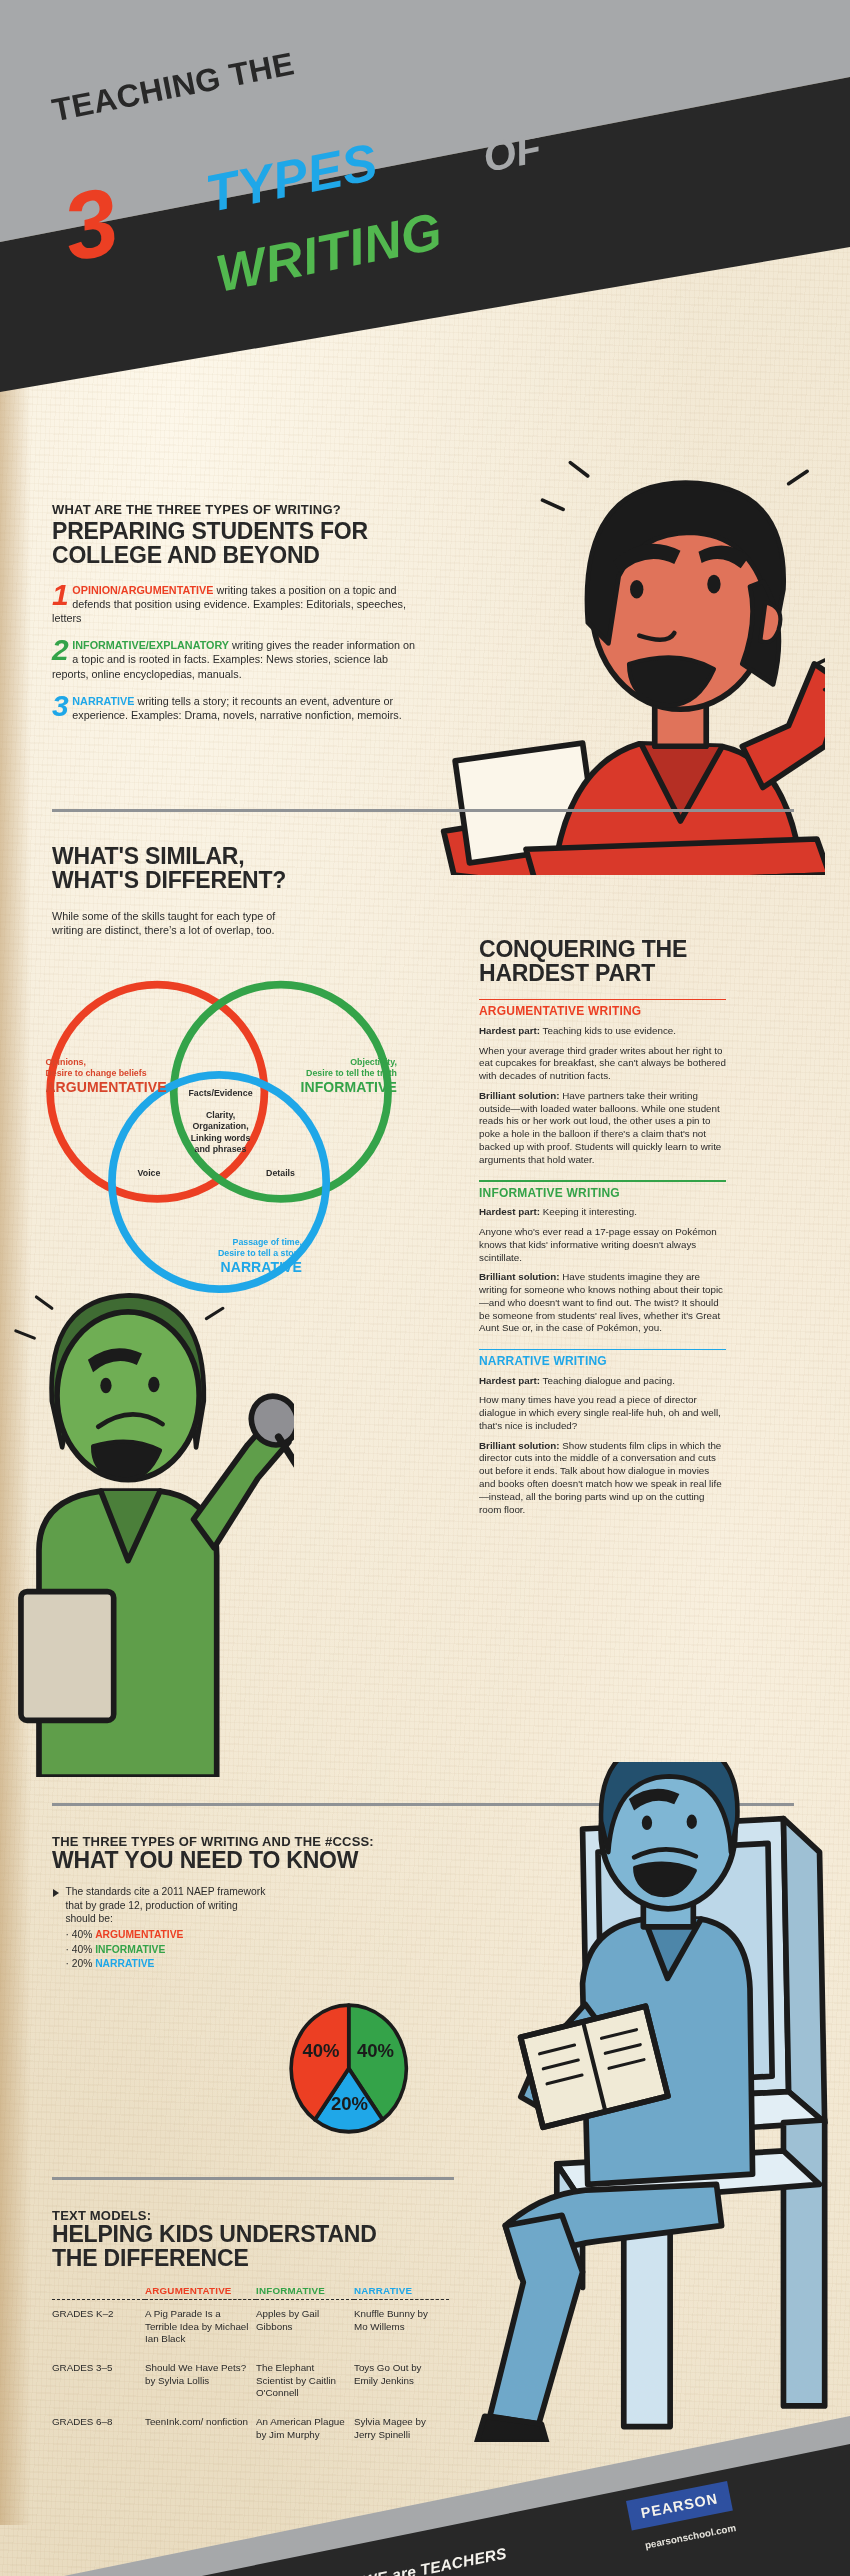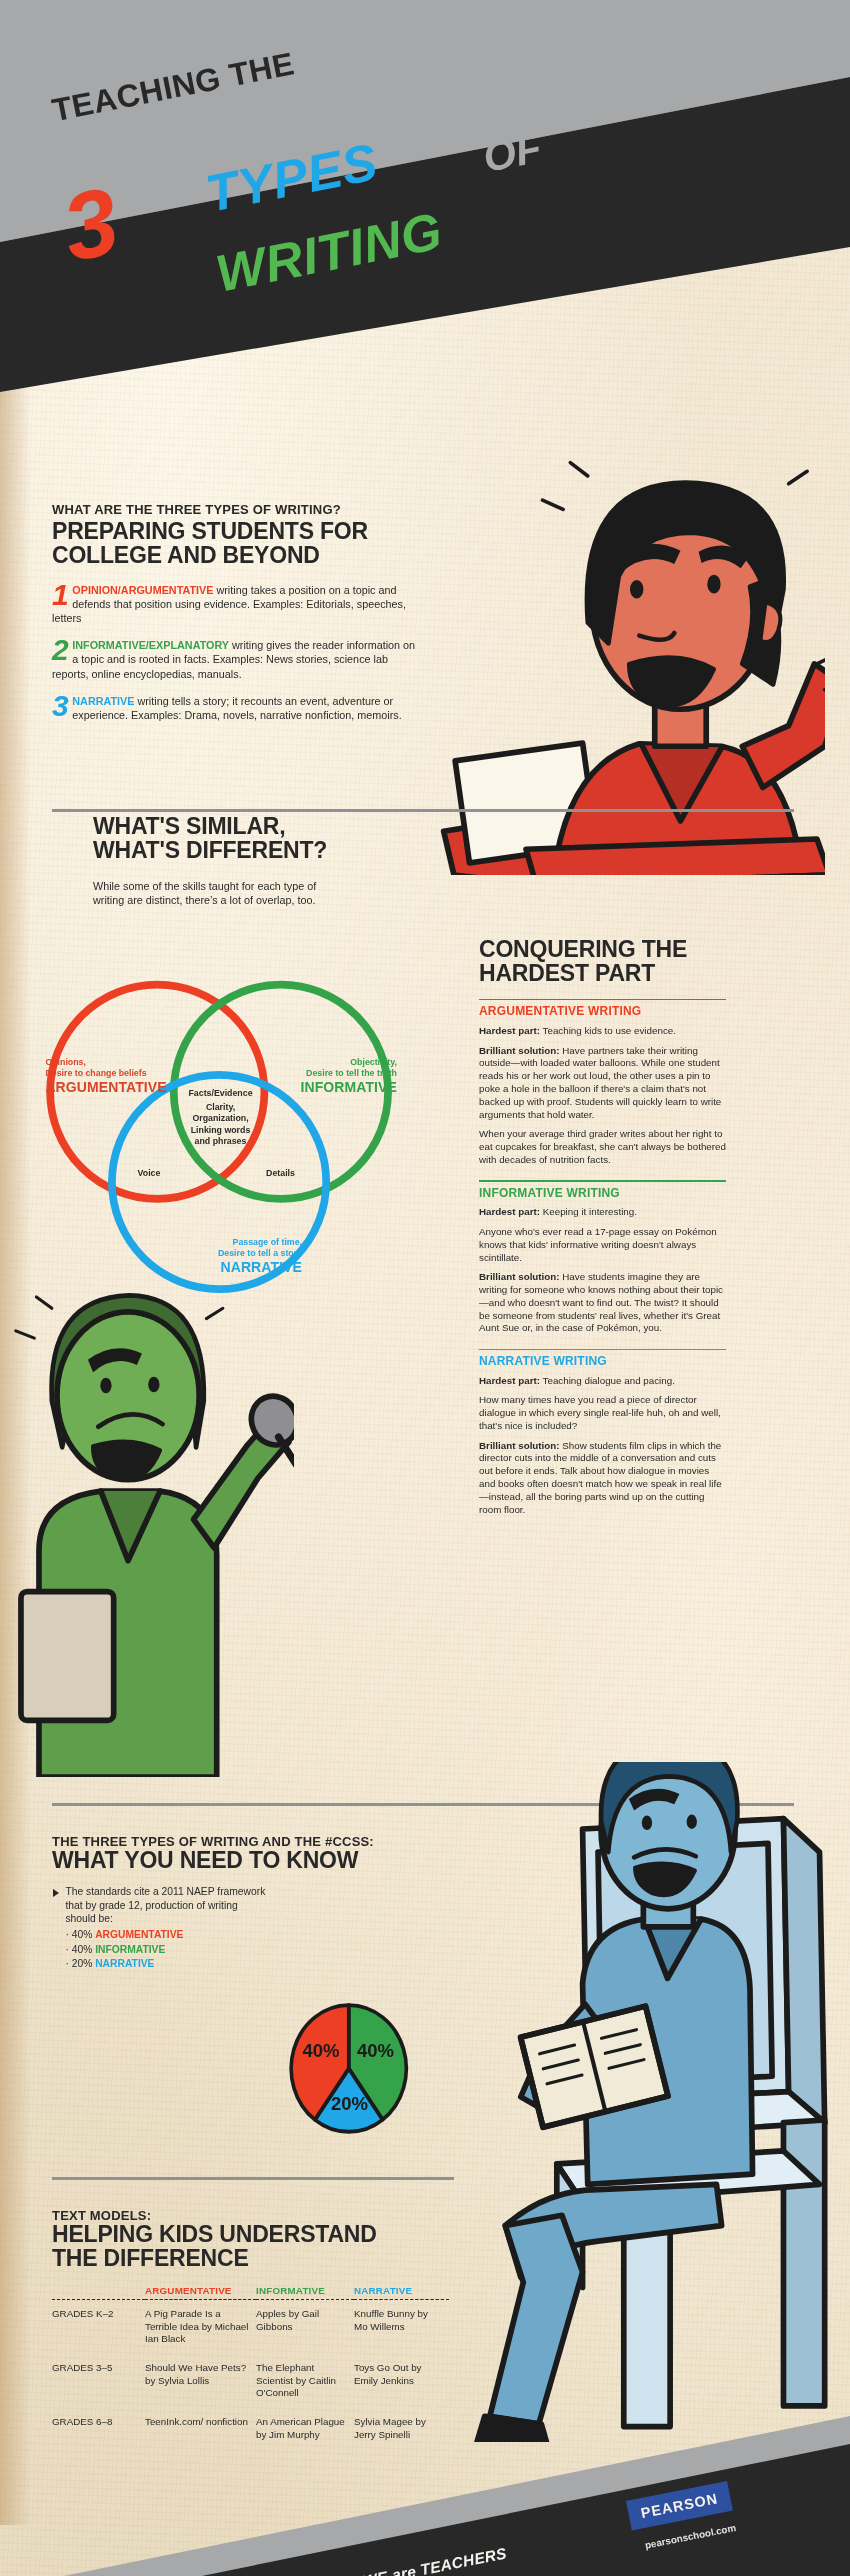--- a/index.html
+++ b/index.html
@@ -97,21 +97,21 @@
   }
   .n1 { color: #ec3f23; } .n2 { color: #34a349; } .n3 { color: #1fa7e8; }
   .lbl-arg { color:#ec3f23; font-weight: 800; }
   .lbl-inf { color:#34a349; font-weight: 800; }
   .lbl-nar { color:#1fa7e8; font-weight: 800; }
 
   .rule { height: 2.6px; background: #8f9295; }
 
   
   #rule1 { position:absolute; left:52px; top:809px; width:742px; }
-  #sec2 { position:absolute; left:52px; top:815px; width: 371px; margin-left: 41px; }
+  #sec2 { position:absolute; left:52px; top:845px; width: 371px; }
   #venn { position:absolute; left:31px; top:963px; width:371px; height:340px; }
   .venn-label { position:absolute; font-weight:700; font-size:8.8px; line-height:1.25; }
   .venn-big { font-size:14px; font-weight:800; letter-spacing:0.1px; }
   .venn-mid { position:absolute; font-size:8.8px; color:#2b2b2b; text-align:center; line-height:1.3; font-weight:600;}
 
   
   #rightcol { position:absolute; left:479px; top:938px; width: 247px; }
   .rc-rule { height:1.5px; margin: 13.4px 0 4.1px; }
   .rc-head { font-size:12px; font-weight:700; letter-spacing:0.2px; }
   .rc-p { font-size:9.8px; color:#2b2b2b; line-height:1.31; margin-top:6.7px; }
@@ -287,21 +287,21 @@
       <div class="venn-big">INFORMATIVE</div>
     </div>
 
     <div class="venn-label" style="left:106px; top:274px; color:#1fa7e8; text-align:right; width:165px;">
       <span style="white-space:pre-line">Passage of time,
 Desire to tell a story</span>
       <div class="venn-big">NARRATIVE</div>
     </div>
 
     <div class="venn-mid" style="left:138px; top:100px; width:103px;margin-top:25px;">Facts/Evidence</div>
-    <div class="venn-mid" style="left:138px; top:139px; width:103px; white-space:pre-line;">Clarity,
+    <div class="venn-mid" style="left:138px; top:147px; width:103px; white-space:pre-line;">Clarity,
 Organization,
 Linking words
 and phrases</div>
     <div class="venn-mid" style="left:87px; top:205px; width:62px;">Voice</div>
     <div class="venn-mid" style="left:216px; top:205px; width:67px;">Details</div>
   </div>
 
   <svg class="illus" style="left:-10.3px; top:1231px;" width="304" height="546" viewBox="0 0 590 1060">
     <g stroke="#1b1b1b" stroke-width="11" stroke-linejoin="round" stroke-linecap="round">
       <path d="M95 1060 L95 620 Q95 520 215 505 L330 505 Q440 520 440 630 L440 1060 Z" fill="#5f9e4a"></path>
@@ -328,22 +328,22 @@
   </svg>
 
   <div id="rightcol">
     <div class="bigtitle">CONQUERING THE</div>
     <div class="bigtitle">HARDEST PART</div>
 
     <div>
       <div class="rc-rule" style="background:#ec3f23;"></div>
       <div class="rc-head" style="color:#ec3f23;">ARGUMENTATIVE WRITING</div>
       <div class="rc-p"><b>Hardest part:</b><span> Teaching kids to use evidence.</span></div>
+      <div class="rc-p">When your average third grader writes about her right to eat cupcakes for breakfast, she can't always be bothered with decades of nutrition facts.</div>
       <div class="rc-p"><b>Brilliant solution:</b><span> Have partners take their writing outside—with loaded water balloons. While one student reads his or her work out loud, the other uses a pin to poke a hole in the balloon if there's a claim that's not backed up with proof. Students will quickly learn to write arguments that hold water.</span></div>
-      <div class="rc-p">When your average third grader writes about her right to eat cupcakes for breakfast, she can't always be bothered with decades of nutrition facts.</div>
     </div>
 
     <div>
       <div class="rc-rule" style="background:#34a349;"></div>
       <div class="rc-head" style="color:#34a349;">INFORMATIVE WRITING</div>
       <div class="rc-p"><b>Hardest part:</b><span> Keeping it interesting.</span></div>
       <div class="rc-p">Anyone who's ever read a 17-page essay on Pokémon knows that kids' informative writing doesn't always scintillate.</div>
       <div class="rc-p"><b>Brilliant solution:</b><span> Have students imagine they are writing for someone who knows nothing about their topic—and who doesn't want to find out. The twist? It should be someone from students' real lives, whether it's Great Aunt Sue or, in the case of Pokémon, you.</span></div>
     </div>
 

